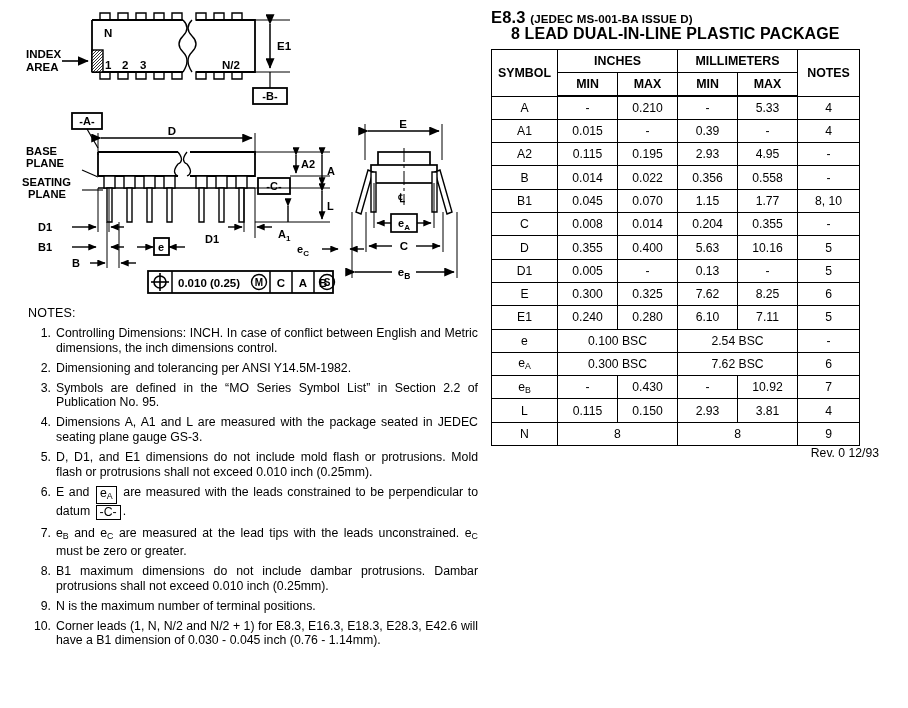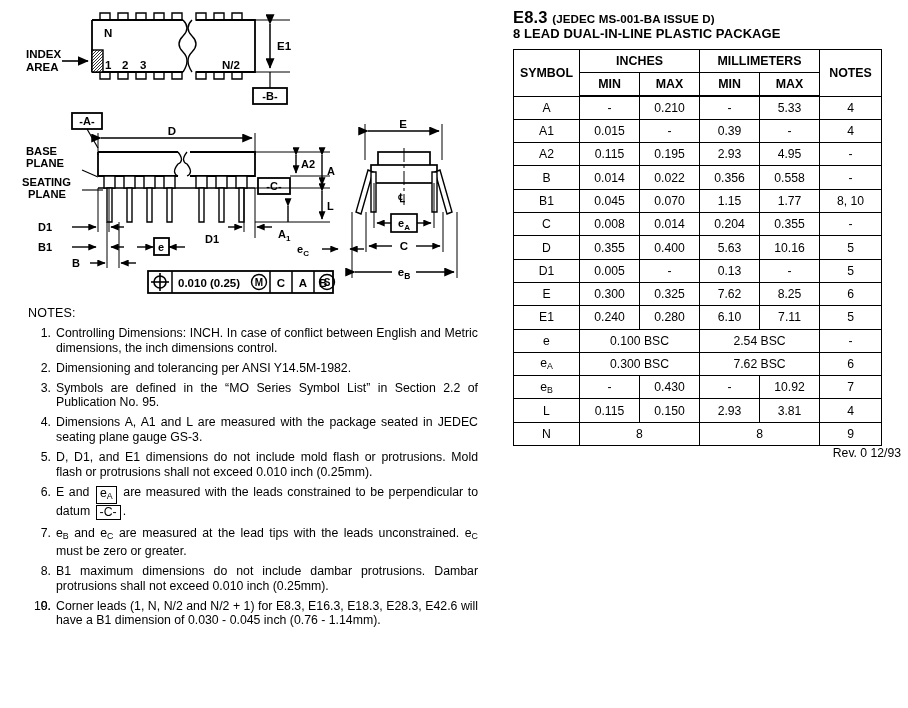--- a/index.html
+++ b/index.html
@@ -44,25 +44,25 @@
   .boxed {
     display: inline-block;
     border: 1.4px solid #000;
     padding: 0px 3px 1px 3px;
     line-height: 12px;
     margin: 0 2px;
     vertical-align: -1px;
   }
 
   
-  #right { position: absolute; left: 513px; top: 10px; width: 392px; }
+  #right { position: absolute; left: 491px; top: 10px; width: 392px; }
   .pkg-title { font-weight: bold; line-height: 15px; margin-bottom: 8px; }
   .pkg-title .big { font-size: 16.5px; letter-spacing: .2px; }
   .pkg-title .sm  { font-size: 11.6px; letter-spacing: .1px; }
-  .pkg-title .l2  { font-size: 13px; display: block; letter-spacing: .1px; }
+  .pkg-title .l2  { font-size: 16px; display: block; letter-spacing: .1px; margin-left: 20px; }
 
   table.dims {
     border-collapse: collapse;
     width: 312px;
     table-layout: fixed;
   }
   table.dims th, table.dims td {
     border: 1px solid #000;
     text-align: center;
     font-size: 12.2px;
@@ -318,21 +318,21 @@
     <div class="notes-title">NOTES:</div>
     <ol class="notes" id="notes-list">
         <li><span class="num">1.</span><span>Controlling Dimensions: INCH. In case of conflict between English and Metric dimensions, the inch dimensions control.</span></li>
         <li class="nojust"><span class="num">2.</span><span>Dimensioning and tolerancing per ANSI Y14.5M-1982.</span></li>
         <li><span class="num">3.</span><span>Symbols are defined in the “MO Series Symbol List” in Section 2.2 of Publication No. 95.</span></li>
         <li><span class="num">4.</span><span>Dimensions A, A1 and L are measured with the package seated in JEDEC seating plane gauge GS-3.</span></li>
         <li><span class="num">5.</span><span>D, D1, and E1 dimensions do not include mold flash or protrusions. Mold flash or protrusions shall not exceed 0.010 inch (0.25mm).</span></li>
         <li><span class="num">6.</span><span>E and <span class="boxed">e<sub>A</sub></span> are measured with the leads constrained to be perpendicular to datum <span class="boxed">-C-</span>.</span></li>
         <li><span class="num">7.</span><span><span>e<sub>B</sub></span> and <span>e<sub>C</sub></span> are measured at the lead tips with the leads unconstrained. <span>e<sub>C</sub></span> must be zero or greater.</span></li>
         <li><span class="num">8.</span><span>B1 maximum dimensions do not include dambar protrusions. Dambar protrusions shall not exceed 0.010 inch (0.25mm).</span></li>
-        <li class="nojust"><span class="num">9.</span></li>
+        <li class="nojust"><span class="num">9.</span><span>N is the maximum number of terminal positions.</span></li>
         <li><span class="num">10.</span><span>Corner leads (1, N, N/2 and N/2 + 1) for E8.3, E16.3, E18.3, E28.3, E42.6 will have a B1 dimension of 0.030 - 0.045 inch (0.76 - 1.14mm).</span></li>
       </ol>
   </div>
 
   <div id="right">
     <div class="pkg-title">
       <span class="big">E8.3</span>
       <span class="sm">(JEDEC MS-001-BA ISSUE D)</span>
       <span class="l2">8 LEAD DUAL-IN-LINE PLASTIC PACKAGE</span>
     </div>

